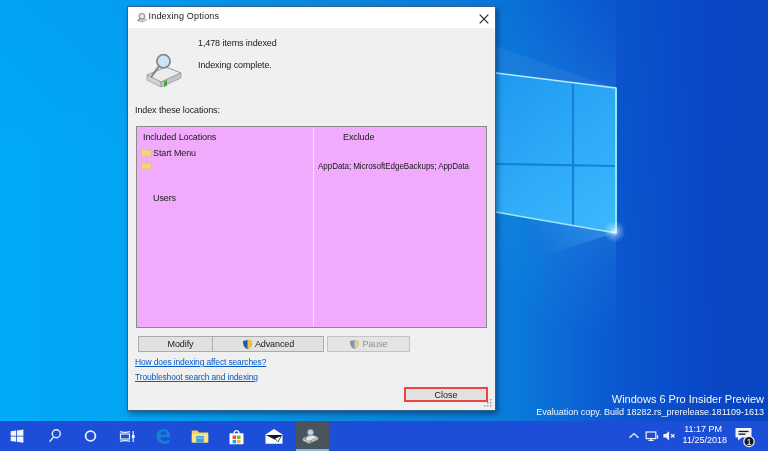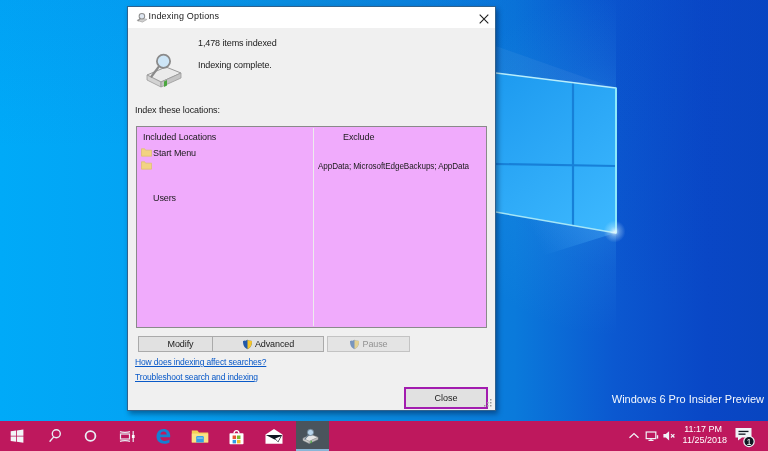--- a/index.html
+++ b/index.html
@@ -11,24 +11,24 @@
          background:#f0f0f0; border:1px solid #30618c; box-shadow:2px 3px 5px rgba(0,10,40,.40); }
   #titlebar { position:absolute; left:0; top:0; width:100%; height:21px; background:#ffffff; }
   #title { position:absolute; left:20.5px; top:3.5px; font-size:9px; letter-spacing:0.2px; color:#1a1a1a; }
   .t { position:absolute; font-size:9px; letter-spacing:-0.1px; color:#1a1a1a; white-space:nowrap; }
   #listbox { position:absolute; left:8px; top:119px; width:351px; height:202px; background:#f0abfc; border:1px solid #8a8a8a; }
   #coldiv { position:absolute; left:176px; top:1px; width:1px; height:198px; background:#ececec; }
   .btn { position:absolute; height:16px; background:#e1e1e1; border:1px solid #aaaaaa; font-size:9px; letter-spacing:-0.1px; color:#1a1a1a;
          display:flex; align-items:center; justify-content:center; }
   .btn.dis { background:#e4e4e4; border-color:#c3c3c3; color:#929292; }
   a.lnk { display:block; line-height:10px; font-size:8.5px; letter-spacing:-0.15px; color:#0959c8; text-decoration:underline; }
-  #closebtn { position:absolute; left:276px; top:380px; width:84px; height:22px; background:#e1e1e1;
-              border:2px solid #a21caf; font-size:9px; color:#1a1a1a; display:flex; align-items:center; justify-content:center; }
+  #closebtn { position:absolute; left:276px; top:380px; width:84px; height:15px; background:#e1e1e1;
+              border:2px solid #ef4444; font-size:9px; color:#1a1a1a; display:flex; align-items:center; justify-content:center; }
   
-  #taskbar { position:absolute; left:0; top:421px; width:768px; height:30px; background:#be185d; }
+  #taskbar { position:absolute; left:0; top:421px; width:768px; height:30px; background:#1d4ed8; }
   .tbi { position:absolute; top:0; height:30px; display:flex; align-items:center; justify-content:center; }
   #activebtn { position:absolute; left:296px; top:0; width:33px; height:30px; background:#4a545c; border-bottom:2px solid #8ab6d8; }
   #clock { position:absolute; right:41px; top:3px; text-align:right; font-size:9px; line-height:11px; color:#fff; }
   
   #wm { position:absolute; right:4px; top:393px; text-align:right; color:#f4f8fd; }
   #wm .l1 { font-size:11px; line-height:13px; }
   #wm .l2 { font-size:9px; line-height:12px; }
 </style>
 </head>
 <body>
@@ -89,20 +89,21 @@
     <line x1="490" y1="163.9" x2="616" y2="166" stroke="#1780d8" stroke-width="2.2"></line>
 
     <line x1="490" y1="72.3" x2="616" y2="88" stroke="#b9eefc" stroke-width="1.5"></line>
     <line x1="616" y1="87.5" x2="616" y2="233.5" stroke="#8de9fa" stroke-width="2"></line>
     <line x1="490" y1="211" x2="616" y2="233" stroke="#a5e6f7" stroke-width="1.5"></line>
     <circle cx="614.5" cy="231.5" r="11" fill="url(#cornerglow)"></circle>
   </svg>
 
   <div id="wm">
       <div class="l1">Windows 6 Pro Insider Preview</div>
+      <div class="l2">Evaluation copy. Build 18282.rs_prerelease.181109-1613</div>
     </div>
 
   <div id="dlg">
     <div id="titlebar">
       <svg style="position:absolute;left:8px;top:5px" width="12" height="12" viewBox="0 0 13 13">
         <polygon points="1,9 6,7 12,8 7,11" fill="#cfcfcf" stroke="#9a9a9a" stroke-width="0.6"></polygon>
         <circle cx="6.4" cy="4.6" r="3" fill="#dfe7f2" stroke="#8f8f8f" stroke-width="1.1"></circle>
         <line x1="4.4" y1="7" x2="2" y2="10" stroke="#8f8f8f" stroke-width="1.2"></line>
       </svg>
       <div id="title">Indexing Options</div>

